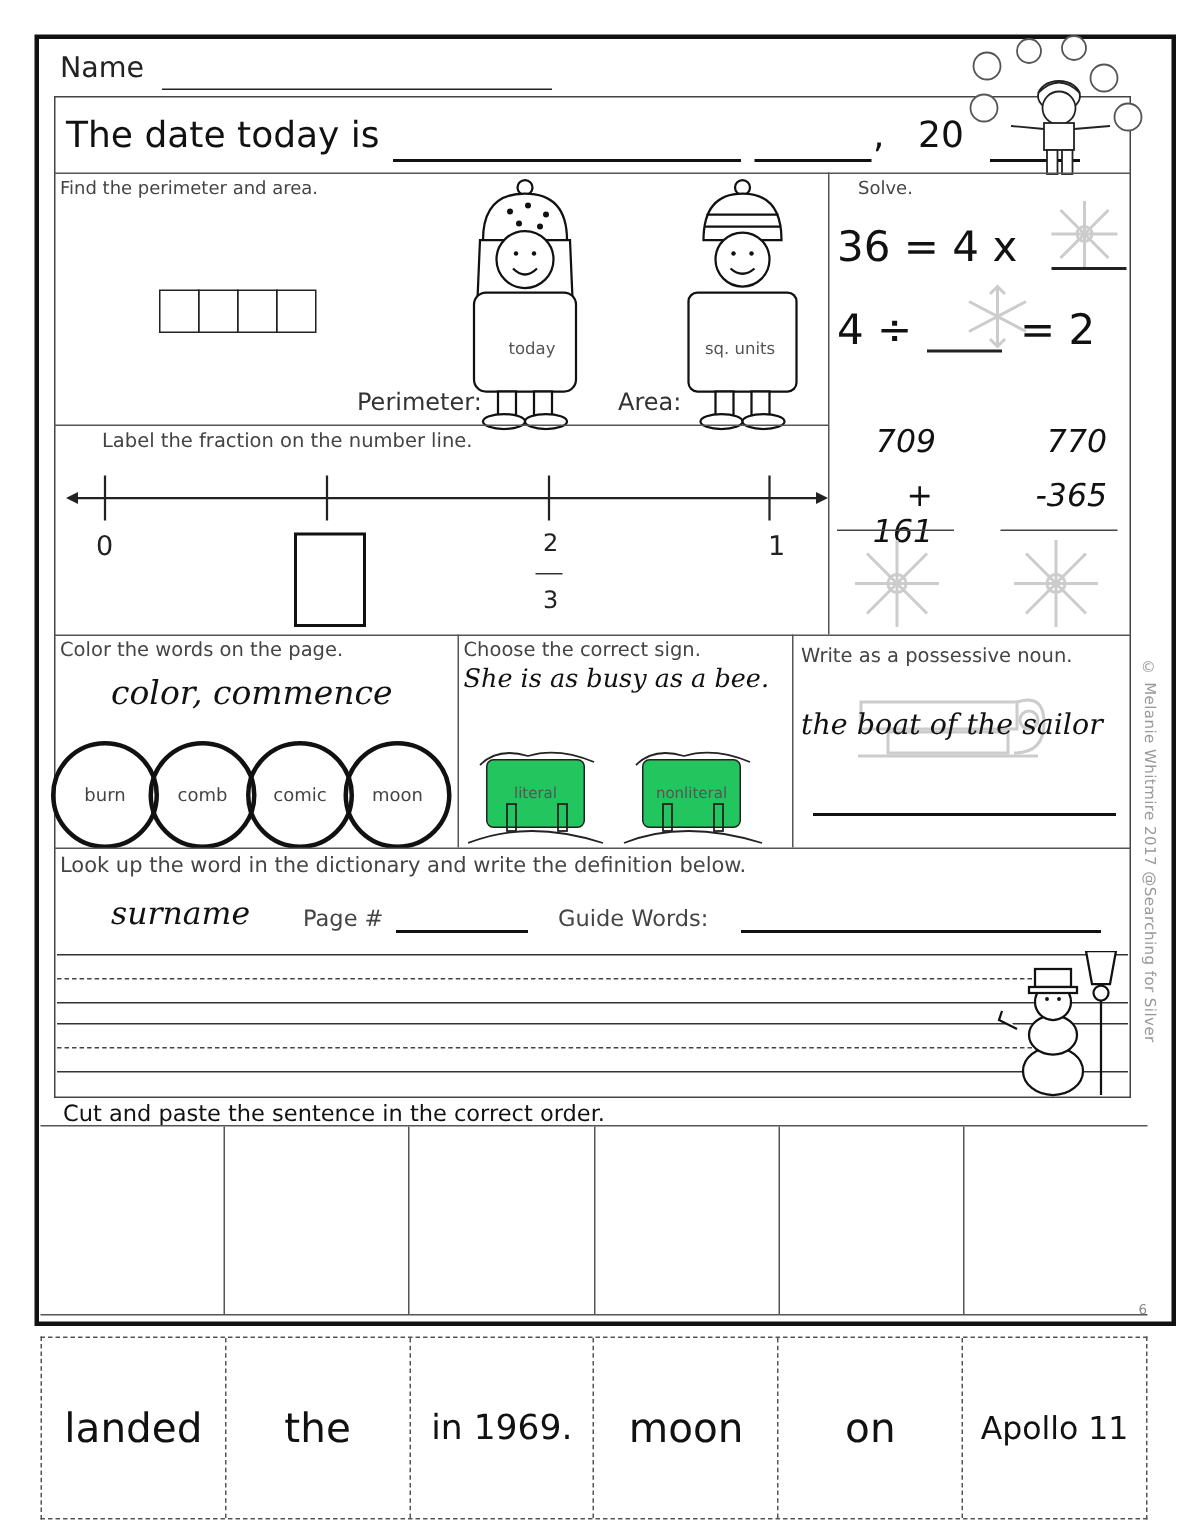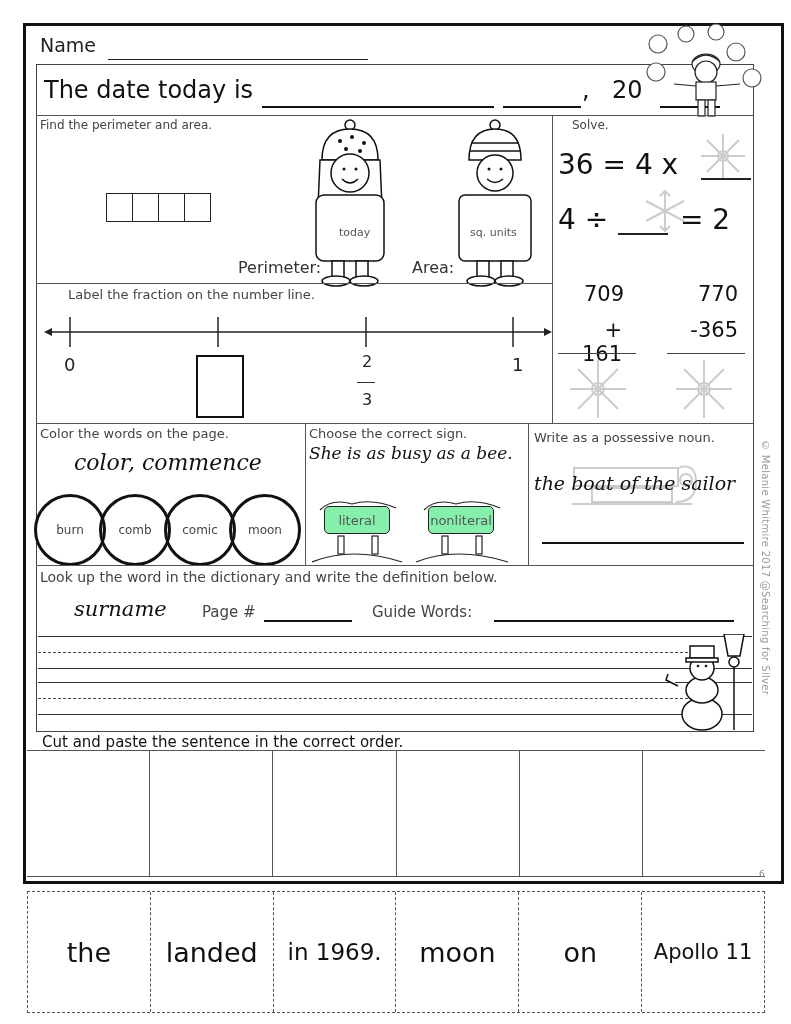--- a/index.html
+++ b/index.html
@@ -30,31 +30,31 @@
   .squares .sq { width: 27px; height: 29px; border: 1px solid #222; margin-left: -1px; }
 
   .kid { position: absolute; }
   .sign-text { position: absolute; font-size: 11px; color: #555; }
   .perim-label { left: 238px; top: 258px; font-size: 16px; color: #333; }
   .area-label { left: 412px; top: 258px; font-size: 16px; color: #333; }
 
   
   .solve-eq { position: absolute; font-size: 28px; color: #111; white-space: nowrap; }
   .blank { position: absolute; border-bottom: 2px solid #222; }
-  .arith { position: absolute; font-size: 21px; color: #111; text-align: right; }
+  .arith { position: absolute; font-size: 21px; color: #111; text-align: right; font-style: italic; }
 
   
   .nl-label { position: absolute; font-size: 18px; color: #222; }
   .answer-box { left: 196px; top: 355px; width: 48px; height: 63px; border: 2.5px solid #111; }
 
   
   .circle { position: absolute; width: 72px; height: 72px; border: 3px solid #111; border-radius: 50%; display: flex; align-items: center; justify-content: center; font-size: 12px; color: #444; background: transparent; }
   .handwriting { position: absolute; font-family: "DejaVu Serif", serif; font-style: italic; color: #111; white-space: nowrap; }
 
-  .sign-board { position: absolute; width: 66px; height: 28px; border: 1.5px solid #222; border-radius: 5px; font-size: 13px; color: #555; display: flex; align-items: center; justify-content: center; background: #86efac; }
+  .sign-board { position: absolute; width: 66px; height: 46px; border: 1.5px solid #222; border-radius: 5px; font-size: 10px; color: #555; display: flex; align-items: center; justify-content: center; background: #22c55e; }
 
   .write-line { position: absolute; border-bottom: 1.5px solid #222; }
   .dash-line { position: absolute; border-bottom: 1.5px dashed #444; }
 
   .cut-label { left: 42px; top: 733px; font-size: 15px; color: #111; }
   .cut-grid { left: 27px; top: 750px; width: 738px; height: 127px; display: flex; border-top: 1px solid #555; border-bottom: 1px solid #555; }
   .cut-grid .cell { flex: 1; border-left: 1px solid #555; }
   .cut-grid .cell:first-child { border-left: none; }
   .page-num { left: 759px; top: 869px; font-size: 9px; color: #888; }
 
@@ -312,19 +312,19 @@
   <div class="cell"></div>
   <div class="cell"></div>
   <div class="cell"></div>
   <div class="cell"></div>
   <div class="cell"></div>
   <div class="cell"></div>
 </div>
 <div class="abs page-num">6</div>
 
 <div class="abs strips">
+  <div class="strip">landed</div>
   <div class="strip">the</div>
-  <div class="strip">landed</div>
   <div class="strip" style="font-size:23px;">in 1969.</div>
   <div class="strip">moon</div>
   <div class="strip">on</div>
   <div class="strip" style="font-size:21px;">Apollo 11</div>
 </div>
 
 </body></html>

